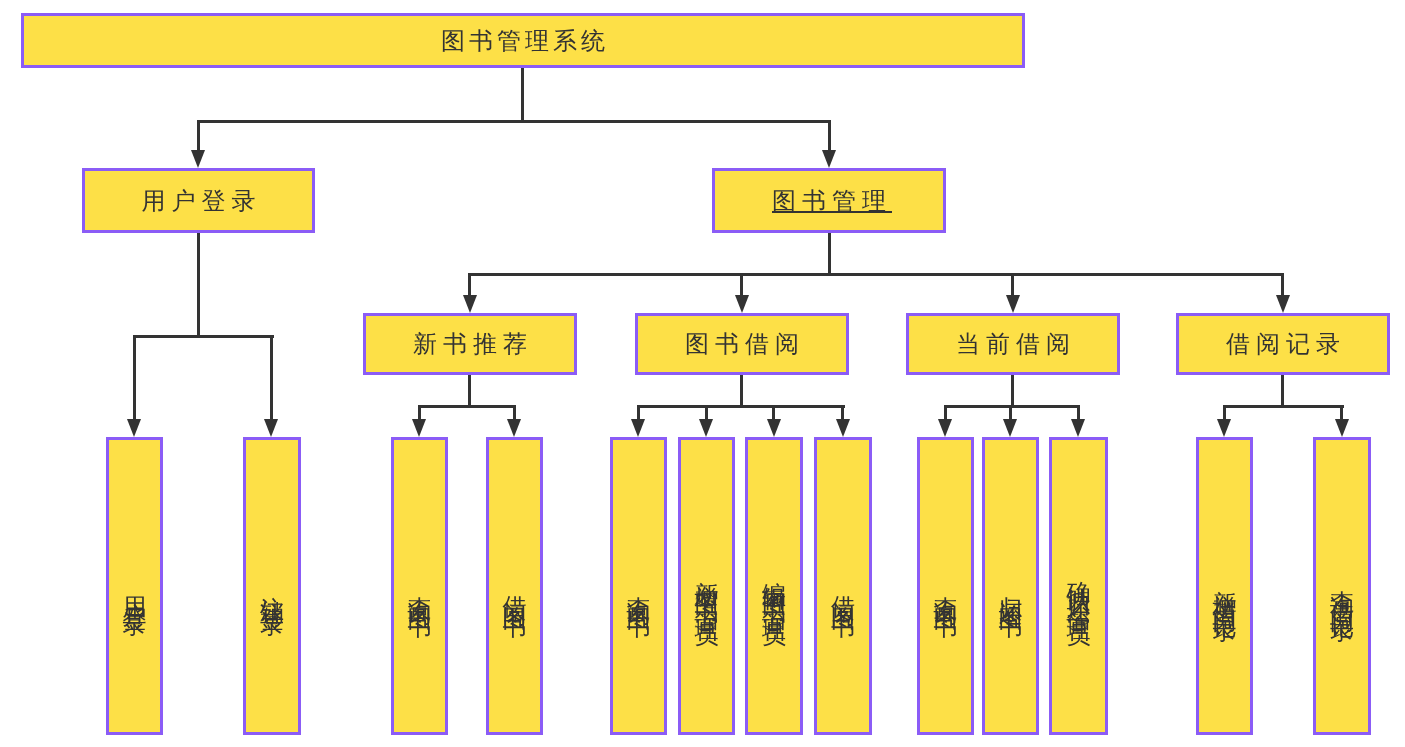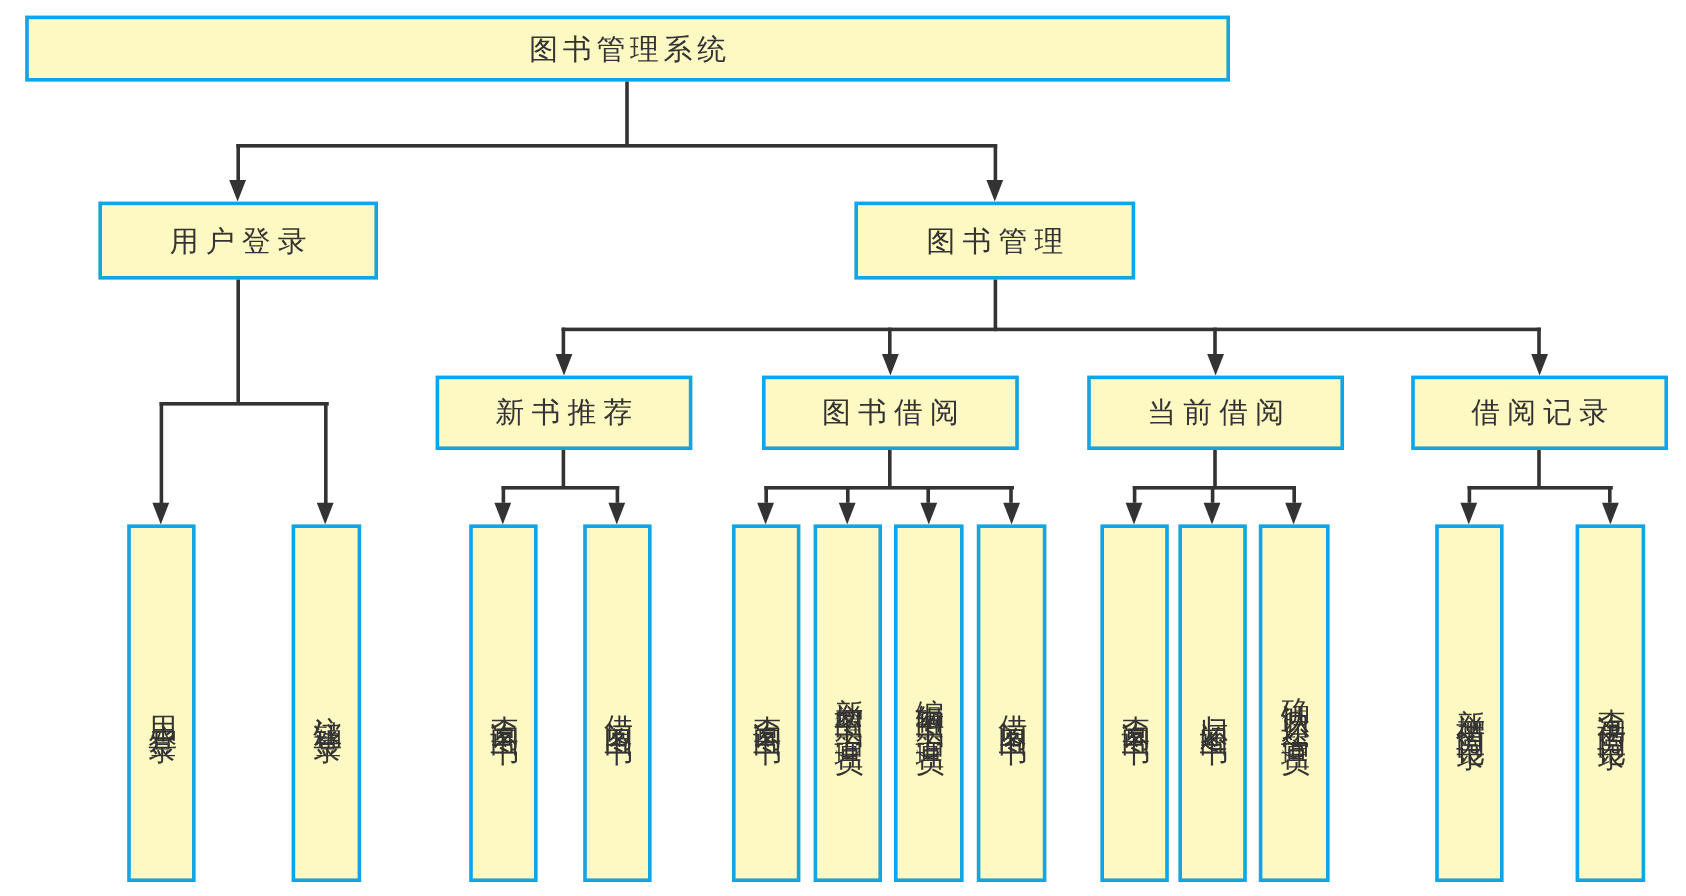--- a/index.html
+++ b/index.html
@@ -1,21 +1,21 @@
 <!DOCTYPE html>
 <html><head>
 <meta charset="utf-8">
 <style>
   html,body{margin:0;padding:0;background:#ffffff;}
   .stage{
     position:relative;width:1405px;height:747px;background:#ffffff;
     font-family:"Liberation Sans","DejaVu Sans",sans-serif;color:#333333;overflow:hidden;
   }
   .node{
-    position:absolute;box-sizing:border-box;border:3px solid #0ea5e9;background:#fef9c3;
+    position:absolute;box-sizing:border-box;border:3px solid #8b5cf6;background:#fde047;
     display:flex;align-items:center;justify-content:center;
   }
   .node .lbl{font-size:24px;letter-spacing:6px;margin-right:-6px;white-space:nowrap;}
   .node.root-box .lbl{letter-spacing:4px;margin-right:-4px;}
   .node.v .lbl{
     writing-mode:vertical-rl;text-orientation:mixed;
     letter-spacing:6px;margin-right:0;margin-bottom:-6px;line-height:1;
   }
   .hline{position:absolute;height:3px;background:#333333;}
   .vline{position:absolute;width:3px;background:#333333;}
@@ -41,21 +41,21 @@
   <div class="vline" style="left:521px;top:68px;height:52px;"></div>
   <div class="hline" style="left:197px;top:120px;width:634px;"></div>
   <div class="vline" style="left:197px;top:120px;height:31px;"></div>
   <div class="arrow" style="left:191px;top:150px;"></div>
   <div class="vline" style="left:828px;top:120px;height:31px;"></div>
   <div class="arrow" style="left:822px;top:150px;"></div>
 
   <div class="node" style="left:82px;top:168px;width:233px;height:65px;">
     <span class="lbl">用户登录</span>
   </div>
-  <div class="node" style="left:712px;top:168px;width:234px;height:65px;">
+  <div class="node" style="left:712px;top:168px;width:234px;height:65px;text-decoration:underline;">
     <span class="lbl">图书管理</span>
   </div>
 
   <div class="vline" style="left:197px;top:233px;height:102px;"></div>
   <div class="hline" style="left:133px;top:335px;width:141px;"></div>
   <div class="vline" style="left:133px;top:335px;height:85px;"></div>
   <div class="arrow" style="left:127px;top:419px;"></div>
   <div class="vline" style="left:270px;top:335px;height:85px;"></div>
   <div class="arrow" style="left:264px;top:419px;"></div>
 

